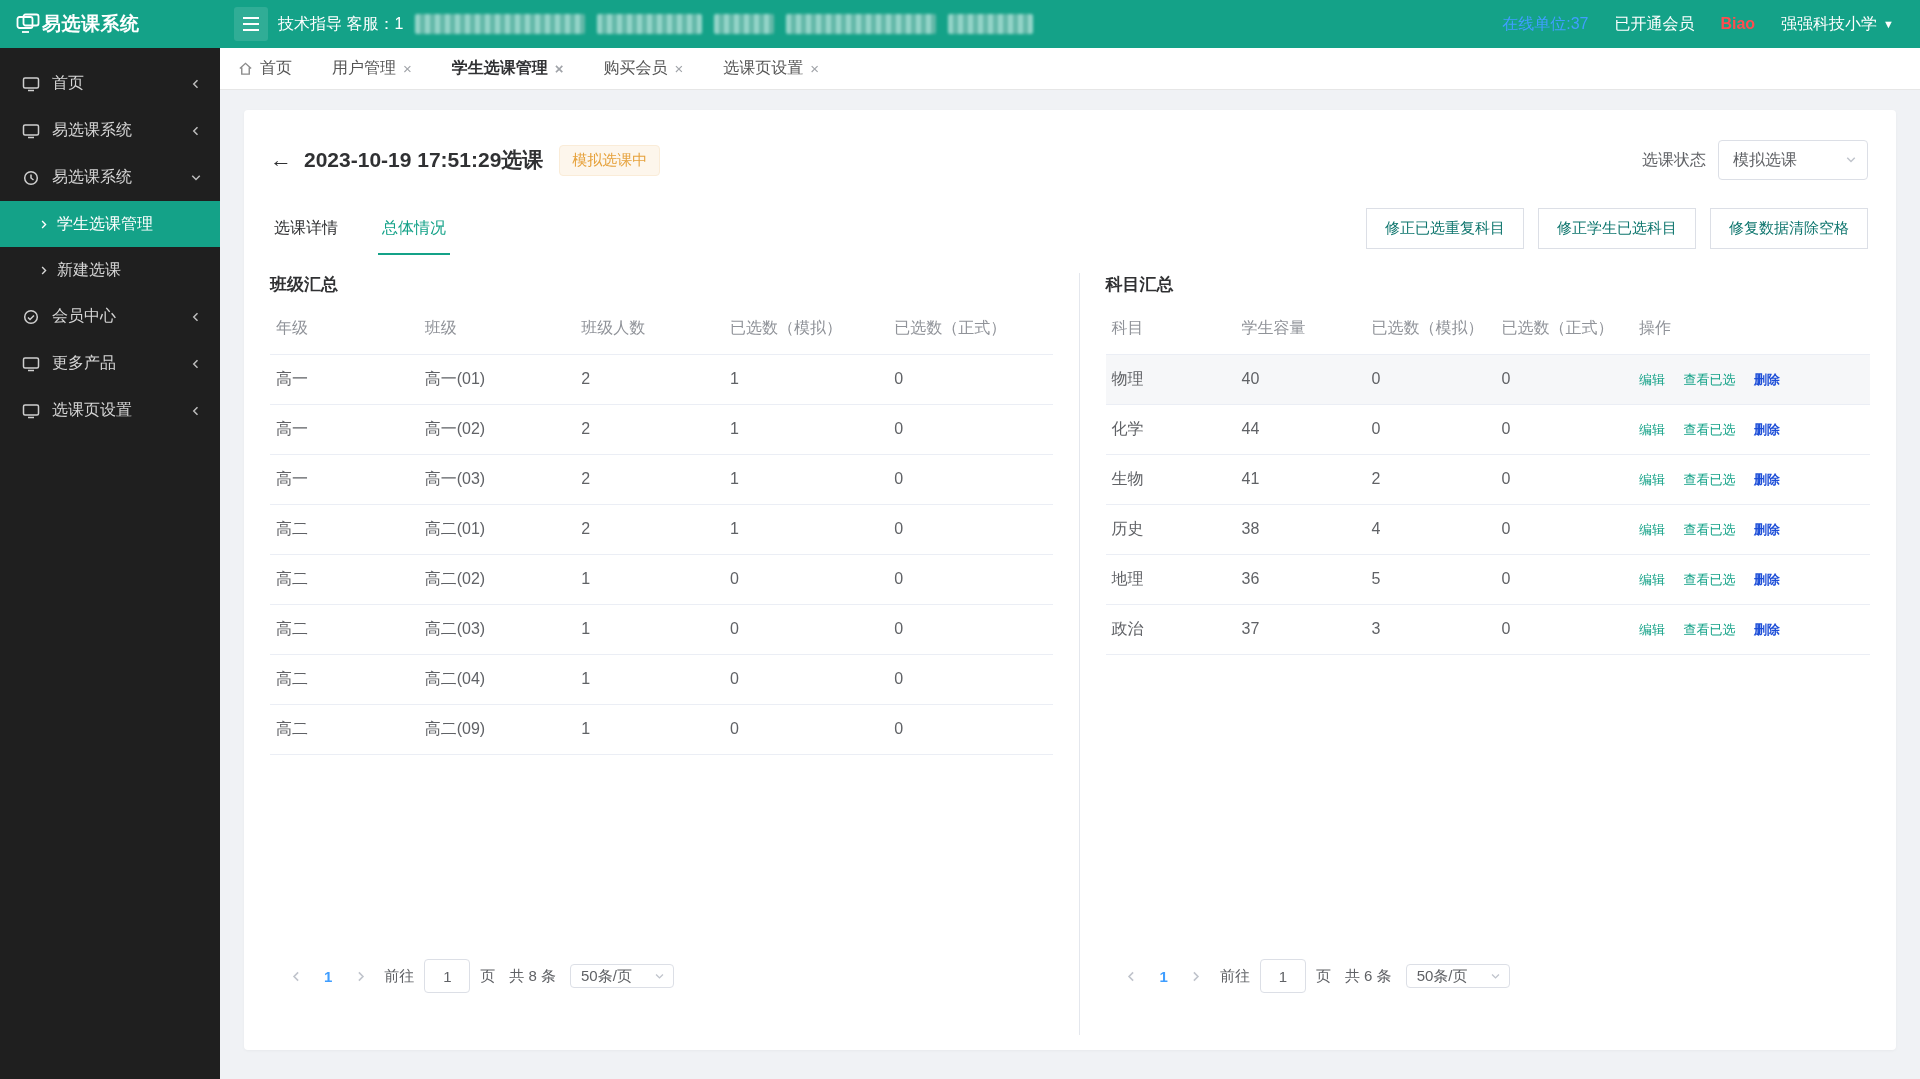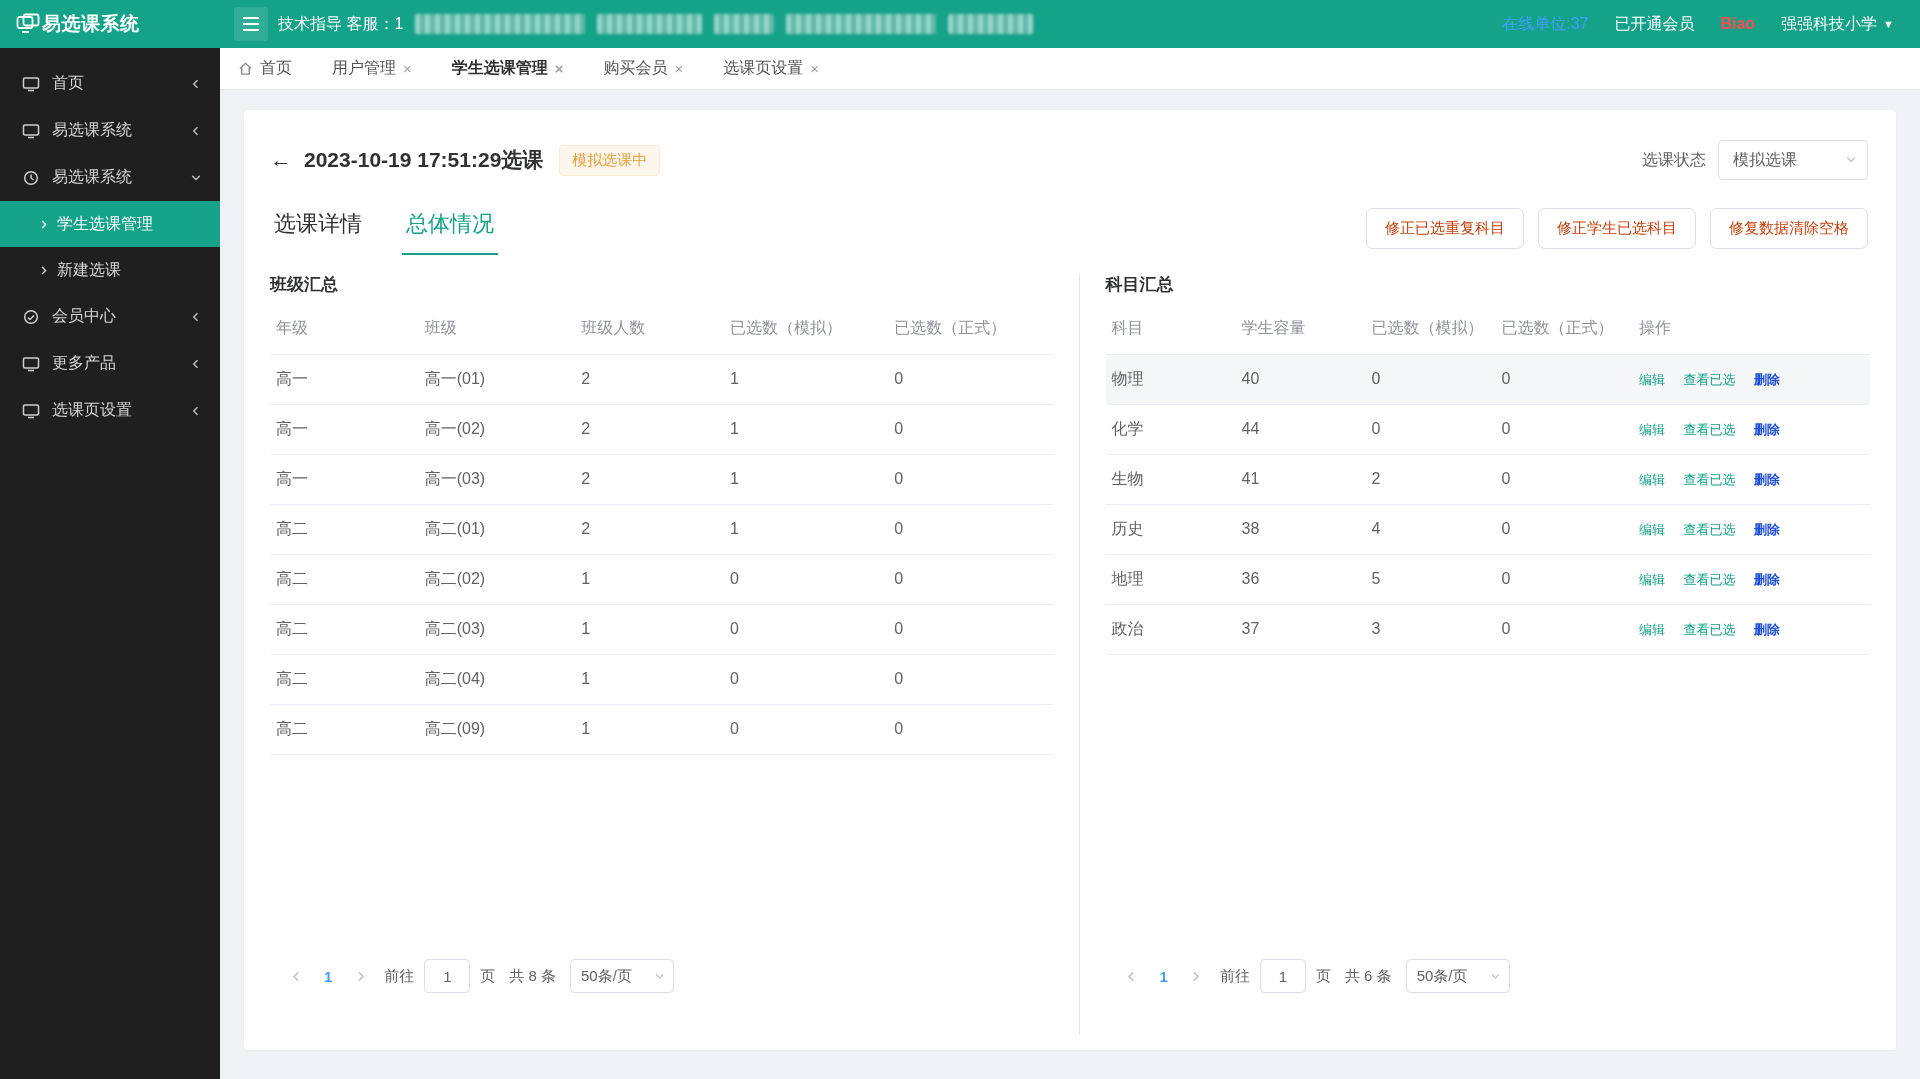--- a/index.html
+++ b/index.html
@@ -53,45 +53,45 @@
   .badge { margin-left:16px; font-size:15px; color:#e6a23c; background:#fdf6ec; border:1px solid #faecd8;
     border-radius:4px; padding:5px 12px; }
   .card-head .spacer { flex:1; }
   .status-label { font-size:16px; color:#606266; margin-right:12px; }
   .select-box { display:flex; align-items:center; justify-content:space-between; width:150px; height:40px;
     border:1px solid #dcdfe6; border-radius:4px; padding:0 10px 0 14px; font-size:16px; color:#606266;
     background:#fff; cursor:pointer; }
   .select-box .sc { color:#c0c4cc; display:flex; }
 
   .tabs-row { display:flex; align-items:flex-end; padding:28px 28px 0 26px; }
-  .ctab { font-size:22px; padding:0 4px 14px 4px; margin-right:36px; color:#303133; cursor:pointer; border-bottom:2px solid transparent; }
+  .ctab { font-size:16px; padding:0 4px 14px 4px; margin-right:36px; color:#303133; cursor:pointer; border-bottom:2px solid transparent; }
   .ctab.active { color:#14a288; border-bottom-color:#14a288; }
   .tabs-row .spacer { flex:1; }
-  .fix-btn { font-size:15px; color:#c2410c; background:#fff; border:1px solid #dcdfe6; border-radius:7px;
+  .fix-btn { font-size:15px; color:#0f766e; background:#fff; border:1px solid #dcdfe6; border-radius:0;
     padding:10px 18px; margin-left:14px; cursor:pointer; margin-bottom:6px; }
 
   .panes { display:flex; padding:18px 26px 0 26px; height:780px; }
   .pane { display:flex; flex-direction:column; }
   .pane-left { flex:0 0 50.6%; padding-right:26px; border-right:1px solid #e4e7ed; }
   .pane-right { flex:1; padding-left:26px; }
   .section-title { font-size:17px; font-weight:bold; color:#303133; margin-bottom:8px; }
 
   table.tbl { width:100%; border-collapse:collapse; font-size:16px; }
   .tbl th { text-align:left; color:#909399; font-weight:normal; height:50px; border-bottom:1px solid #ebeef5; padding:0 6px; white-space:nowrap; }
   .tbl td { color:#606266; height:50px; border-bottom:1px solid #ebeef5; padding:0 6px; }
   .tbl-subject tr.subj-row:first-of-type { background:#f6f7f9; }
   .act-link { text-decoration:none; font-size:13px; margin-right:14px; cursor:pointer; }
   .act-edit,.act-view { color:#14a288; }
   .act-del { color:#1d4ed8;font-weight:bold; }
 
   .pagination { margin-top:auto; display:flex; align-items:center; gap:10px; padding:0 0 42px 12px; font-size:15px; color:#606266; }
   .pg-arrow { width:28px; height:28px; border:none; background:none; color:#c0c4cc; display:flex; align-items:center; justify-content:center; cursor:pointer; }
   .pg-num { color:#409eff; font-weight:bold; padding:0 4px; cursor:pointer; }
   .pg-input { width:46px; height:34px; border:1px solid #dcdfe6; border-radius:4px; text-align:center; font-size:15px; color:#606266; }
-  .pg-select { display:flex; align-items:center; justify-content:space-between; width:104px; height:34px;
+  .pg-select { display:flex; align-items:center; justify-content:space-between; width:104px; height:24px;
     border:1px solid #dcdfe6; border-radius:4px; padding:0 8px 0 10px; color:#606266; background:#fff; cursor:pointer; }
   .pg-select .sc { color:#c0c4cc; display:flex; }
   .pg-total { margin:0 4px; }
 </style>
 </head>
 <body>
 
 <div class="topbar">
   <div class="brand">
     <span class="logo-icon">

